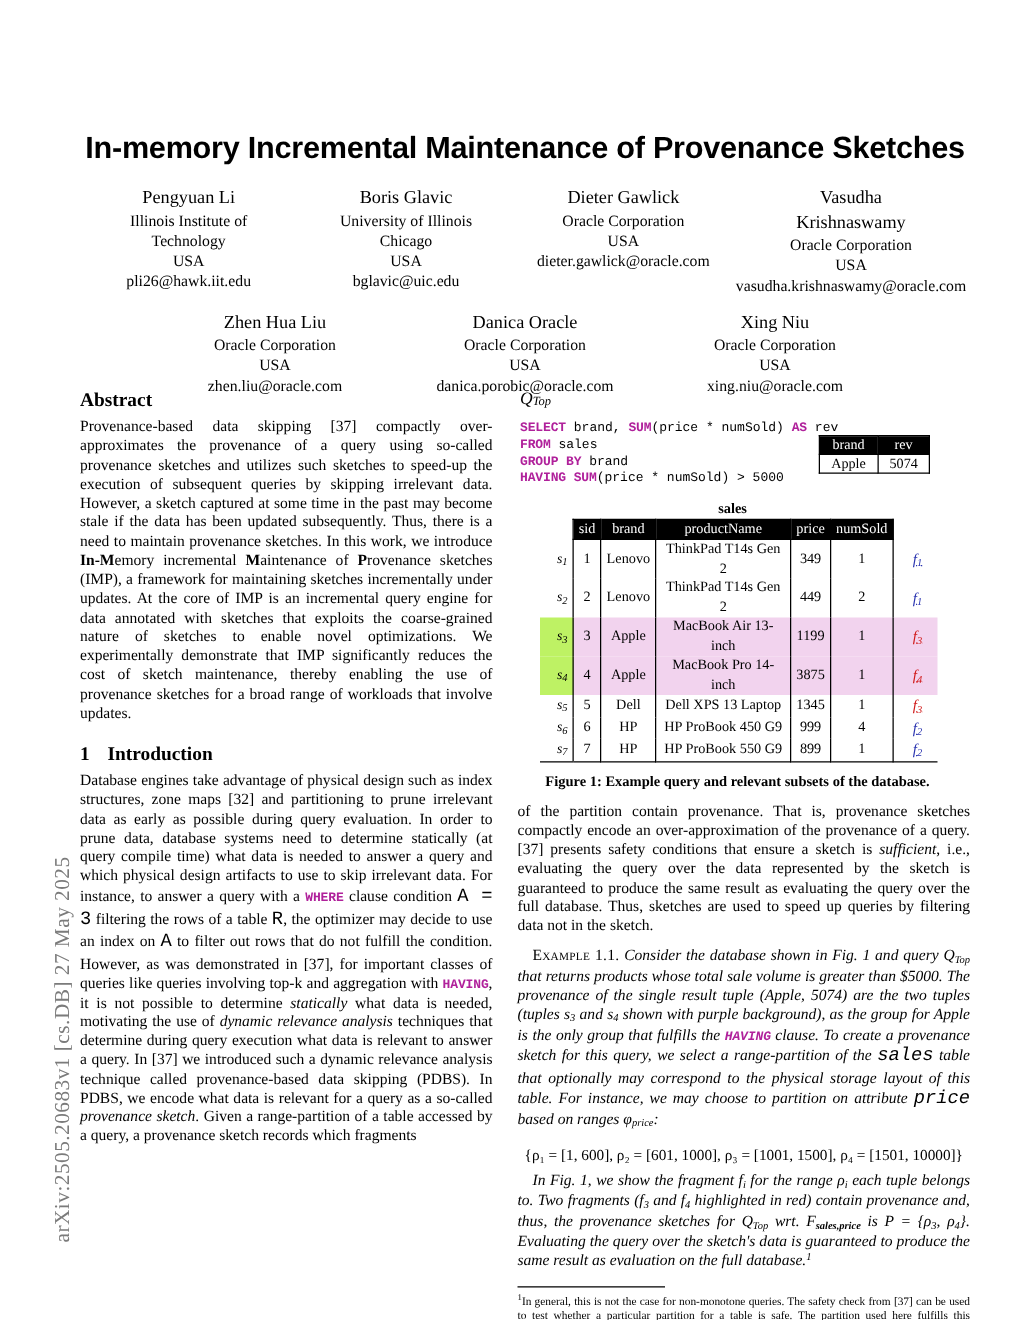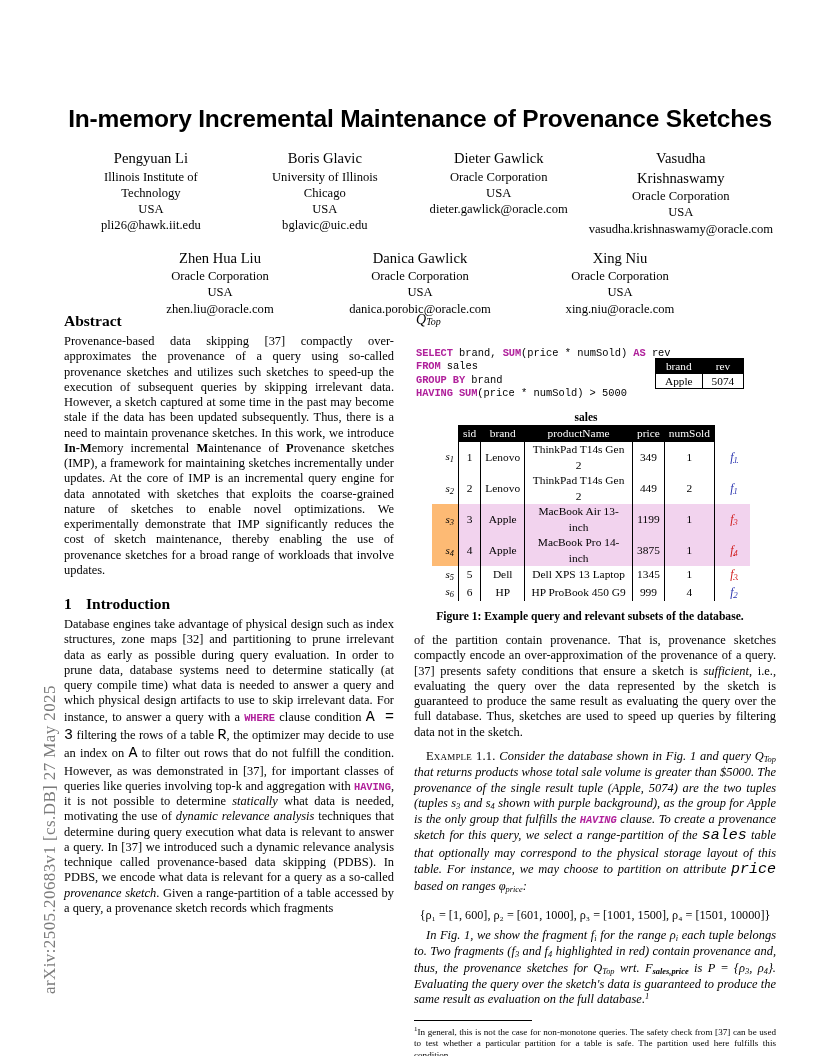--- a/index.html
+++ b/index.html
@@ -135,21 +135,21 @@
     color: #000;
   }
   .it { font-style: italic; }
   .bf { font-weight: bold; }
 
   
   #figure1 { position: relative; width: 362px; }
   #qtop-label {
     font-style: italic;
     font-size: 14px;
-    margin: 0 0 19px 2px;
+    margin: 0 0 9px 2px;
   }
   #qtop-label .sub {
     font-size: 10px;
     vertical-align: -1px;
   }
   #query-area {
     position: relative;
     width: 362px;
     height: 62px;
   }
@@ -226,21 +226,21 @@
   #sales-table th.sid-label {
     border: none;
     background: transparent;
     width: 18px;
     font-style: italic;
     font-size: 11px;
     text-align: right;
     padding-right: 4px;
     color: #000;
   }
-  #sales-table tr.hl td.sid-label { background: #fdba74; }
+  #sales-table tr.hl td.sid-label { background: #bef264; }
   #sales-table td.frag,
   #sales-table th.frag {
     border: none;
     background: transparent;
     width: 24px;
     font-style: italic;
     font-size: 12px;
     text-align: center;
     padding-left: 7px;
     text-decoration: underline;
@@ -336,21 +336,21 @@
   </div>
 
   <div class="author-row row2">
     <div class="author">
       <span class="aname">Zhen Hua Liu</span>
       <span class="aline">Oracle Corporation</span>
       <span class="aline">USA</span>
       <span class="aline">zhen.liu@oracle.com</span>
     </div>
     <div class="author">
-      <span class="aname">Danica Gawlick</span>
+      <span class="aname">Danica Oracle</span>
       <span class="aline">Oracle Corporation</span>
       <span class="aline">USA</span>
       <span class="aline">danica.porobic@oracle.com</span>
     </div>
     <div class="author">
       <span class="aname">Xing Niu</span>
       <span class="aline">Oracle Corporation</span>
       <span class="aline">USA</span>
       <span class="aline">xing.niu@oracle.com</span>
     </div>
@@ -461,20 +461,29 @@
                 </tr>
                 <tr>
                   <td class="sid-label"><span class="it">s</span><span class="sub">6</span></td>
                   <td>6</td>
                   <td>HP</td>
                   <td>HP ProBook 450 G9</td>
                   <td>999</td>
                   <td>4</td>
                   <td class="frag frag-blue">f<span class="sub">2</span></td>
                 </tr>
+                <tr class="last">
+                  <td class="sid-label"><span class="it">s</span><span class="sub">7</span></td>
+                  <td>7</td>
+                  <td>HP</td>
+                  <td>HP ProBook 550 G9</td>
+                  <td>899</td>
+                  <td>1</td>
+                  <td class="frag frag-blue">f<span class="sub">2</span></td>
+                </tr>
               </tbody>
           </table>
         </div>
 
         <div id="fig1-caption">Figure 1: Example query and relevant subsets of the database.</div>
       </div>
 
       <p class="body" style="margin-top:10px"><span>of the partition contain provenance. That is, provenance sketches compactly encode an over-approximation of the provenance of a query. [37] presents safety conditions that ensure a sketch is </span><span class="it">sufficient</span><span>, i.e., evaluating the query over the data represented by the sketch is guaranteed to produce the same result as evaluating the query over the full database. Thus, sketches are used to speed up queries by filtering data not in the sketch.</span></p>
 
       <p class="example"><span class="exlabel">Example 1.1.</span><span> Consider the database shown in Fig. 1 and query </span><span>Q</span><span class="sub">Top</span><span> that returns products whose total sale volume is greater than $5000. The provenance of the single result tuple (Apple, 5074) are the two tuples (tuples s</span><span class="sub">3</span><span> and s</span><span class="sub">4</span><span> shown with purple background), as the group for Apple is the only group that fulfills the </span><span class="kw">HAVING</span><span> clause. To create a provenance sketch for this query, we select a range-partition of the </span><span class="code">sales</span><span> table that optionally may correspond to the physical storage layout of this table. For instance, we may choose to partition on attribute </span><span class="code">price</span><span> based on ranges </span><span>φ</span><span class="sub">price</span><span>:</span></p>

